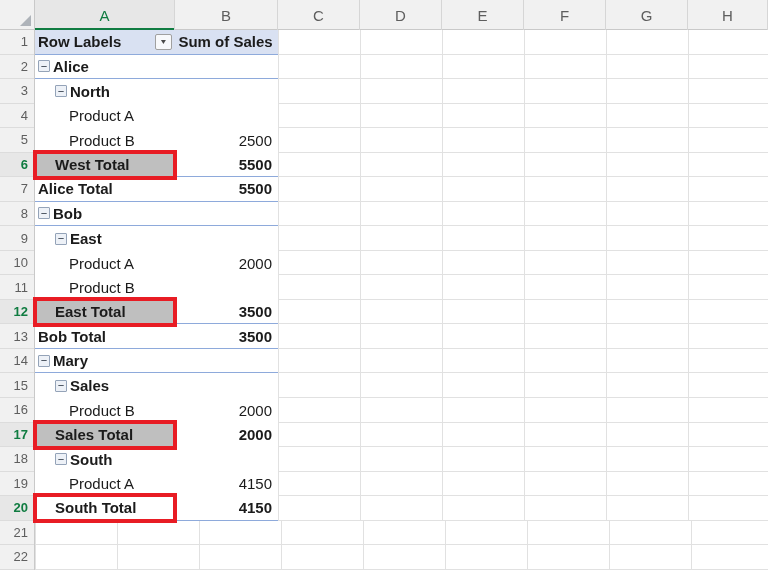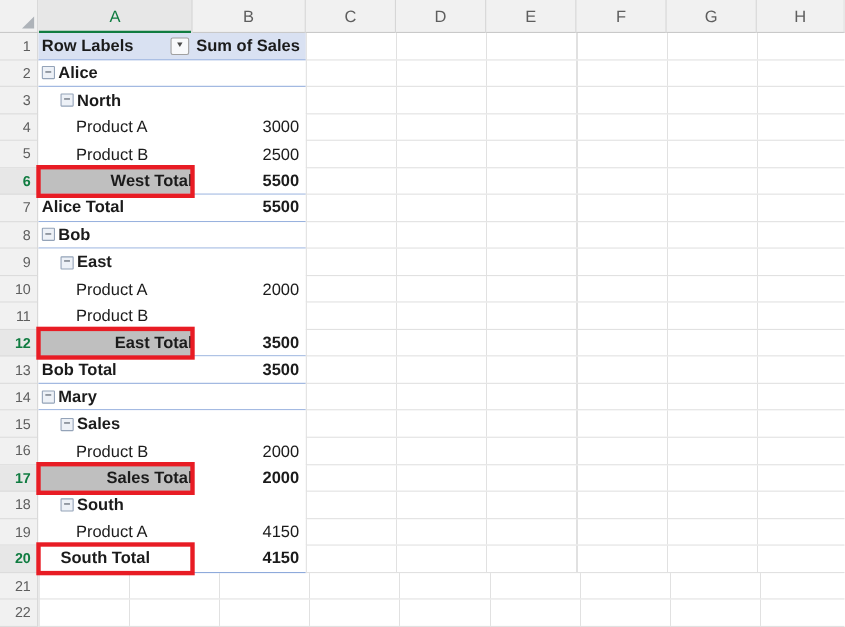--- a/index.html
+++ b/index.html
@@ -35,21 +35,21 @@
   .rowh.selrow { color:var(--selection-green,#107C41); font-weight:700;
             background:var(--heading-bg-selected,#E7E7E7); }
 
   
   .sheetbody { position:absolute; left:35px; top:30px; width:733px; height:540px; background:#fff; }
   .r { display:flex; height:24.545px; }
   .ab { width:243px; display:flex; background:#fff; }
   .ab.sepblue { border-bottom:1px solid var(--pivot-border-blue,#8EAADB); }
   .ab.hdr, .ab.grand { background:var(--header-fill,#D9E1F2); }
   .cellA { width:140px; display:flex; align-items:center; overflow:hidden; white-space:nowrap; }
-  .cellA.grayfill { background:var(--subtotal-highlight,#BFBFBF);justify-content:flex-end; }
+  .cellA.grayfill { background:var(--subtotal-highlight,#BFBFBF); }
   .cellB { width:103px; display:flex; align-items:center; justify-content:flex-end;
             padding-right:6px; white-space:nowrap; }
   .hdr .cellB { justify-content:center; padding-left:4px; }
   .lvl0 { padding-left:3px; } .lvl1 { padding-left:20px; } .lvl2 { padding-left:34px; }
   .t { font-size:15px; color:var(--cell-text,#1B1B1B); }
   .b { font-weight:700; }
 
   
   .fill { flex:1; border-left:1px solid var(--gridline,#E1E1E1);
           border-bottom:1px solid var(--gridline,#E1E1E1);
@@ -157,23 +157,20 @@
             <span class="t b"></span>
           </div>
         </div>
         <div class="fill"></div>
       </div>
       <div class="r">
         <div class="ab">
           <div class="cellA lvl2">
             <span class="t">Product A</span>
           </div>
-          <div class="cellB">
-            <span class="t">3000</span>
-          </div>
         </div>
         <div class="fill"></div>
       </div>
       <div class="r">
         <div class="ab">
           <div class="cellA lvl2">
             <span class="t">Product B</span>
           </div>
           <div class="cellB">
             <span class="t">2500</span>

